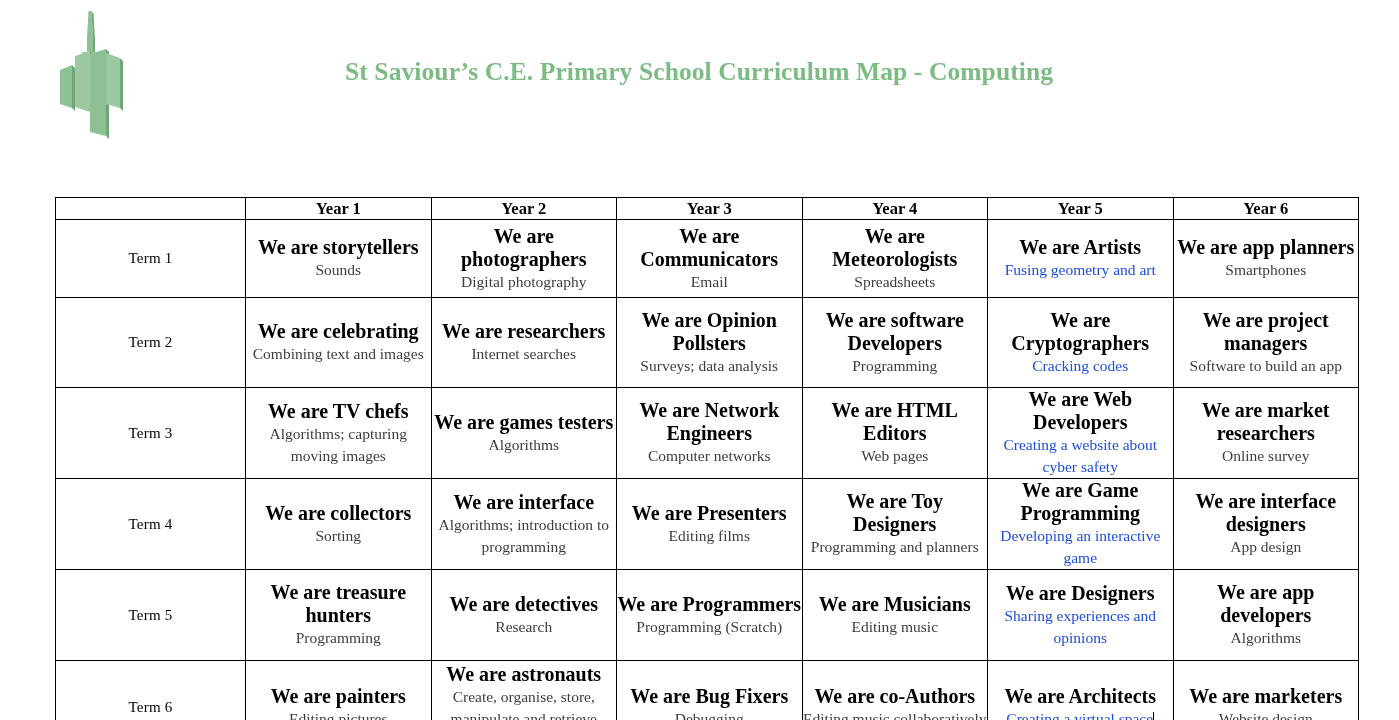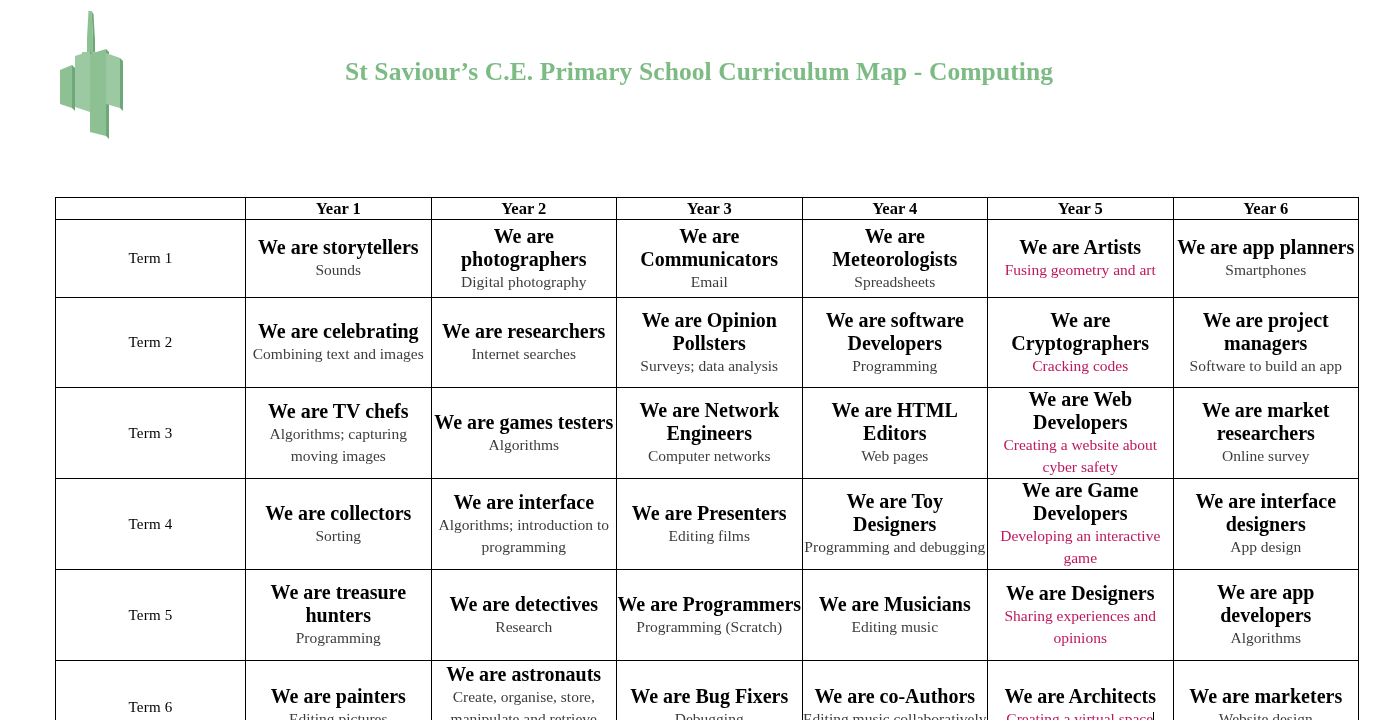--- a/index.html
+++ b/index.html
@@ -109,21 +109,21 @@
     color: #000000;
   }
   .unit-sub {
     display: block;
     font-size: 15.5px;
     font-weight: normal;
     line-height: 22px;
     color: #3d3d3d;
   }
   .unit-sub.muted {
-    color: #be185d;
+    color: #1d4ed8;
   }
   .caret {
     display: inline-block;
     width: 1px;
     height: 15px;
     background: #000;
     vertical-align: -3px;
     margin-left: 0px;
   }
 
@@ -285,24 +285,24 @@
           <td class="body-cell">
             <span class="unit-title">We are interface</span>
             <span class="unit-sub">Algorithms; introduction to programming</span>
           </td>
           <td class="body-cell">
             <span class="unit-title">We are Presenters</span>
             <span class="unit-sub">Editing films</span>
           </td>
           <td class="body-cell">
             <span class="unit-title">We are Toy Designers</span>
-            <span class="unit-sub">Programming and debugging</span>
-          </td>
-          <td class="body-cell">
-            <span class="unit-title">We are Game Developers</span>
+            <span class="unit-sub">Programming and planners</span>
+          </td>
+          <td class="body-cell">
+            <span class="unit-title">We are Game Programming</span>
             <span class="unit-sub muted">Developing an interactive game</span>
           </td>
           <td class="body-cell">
             <span class="unit-title">We are interface designers</span>
             <span class="unit-sub">App design</span>
           </td>
         </tr>
 
         <tr class="r5">
           <td class="term-cell">Term 5</td>

